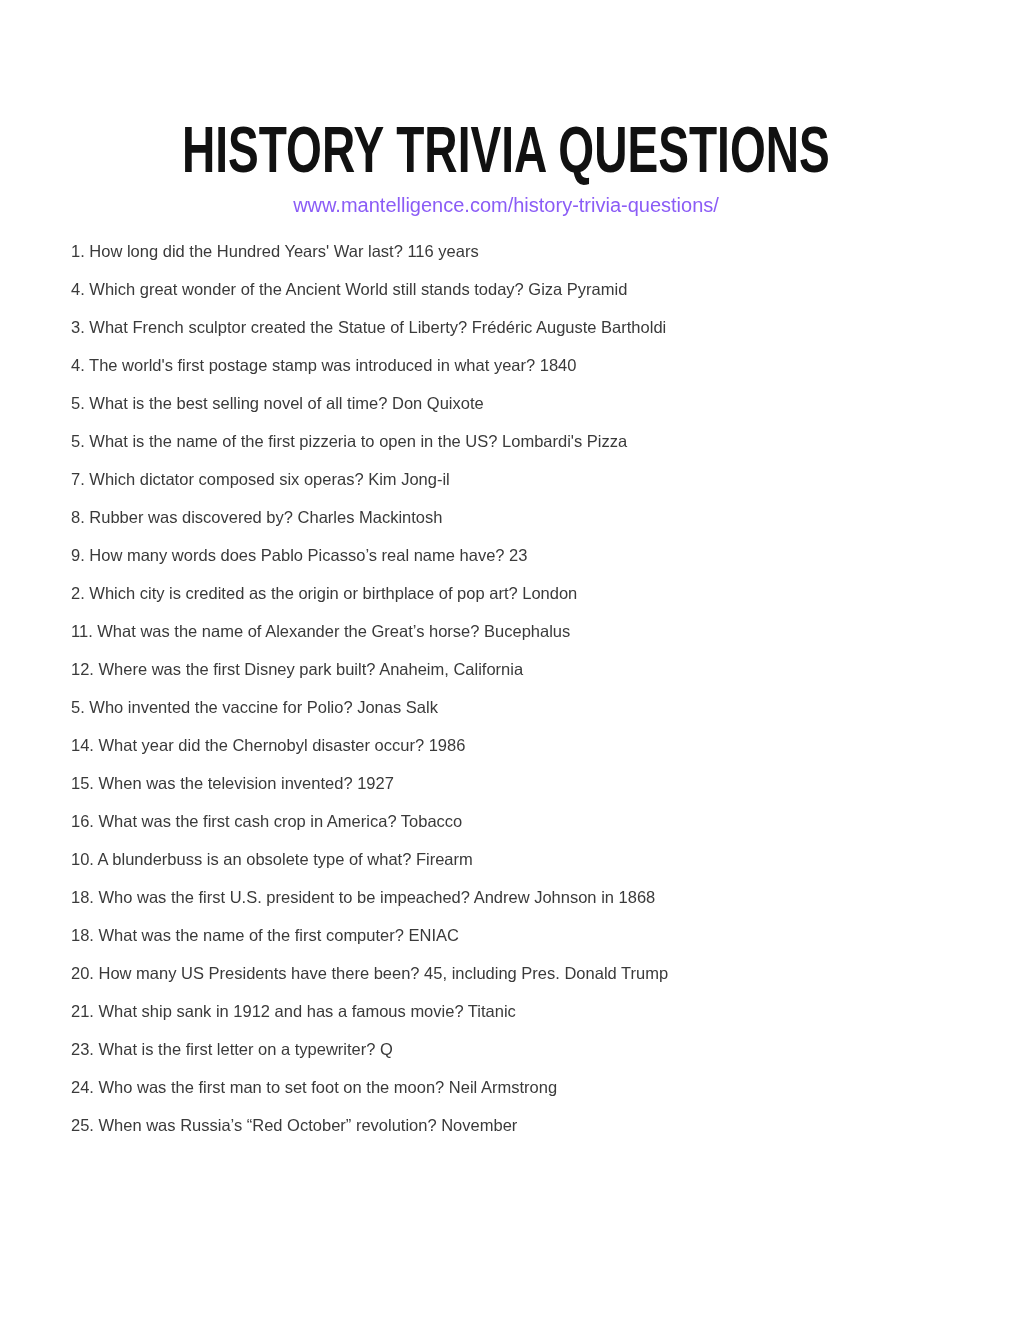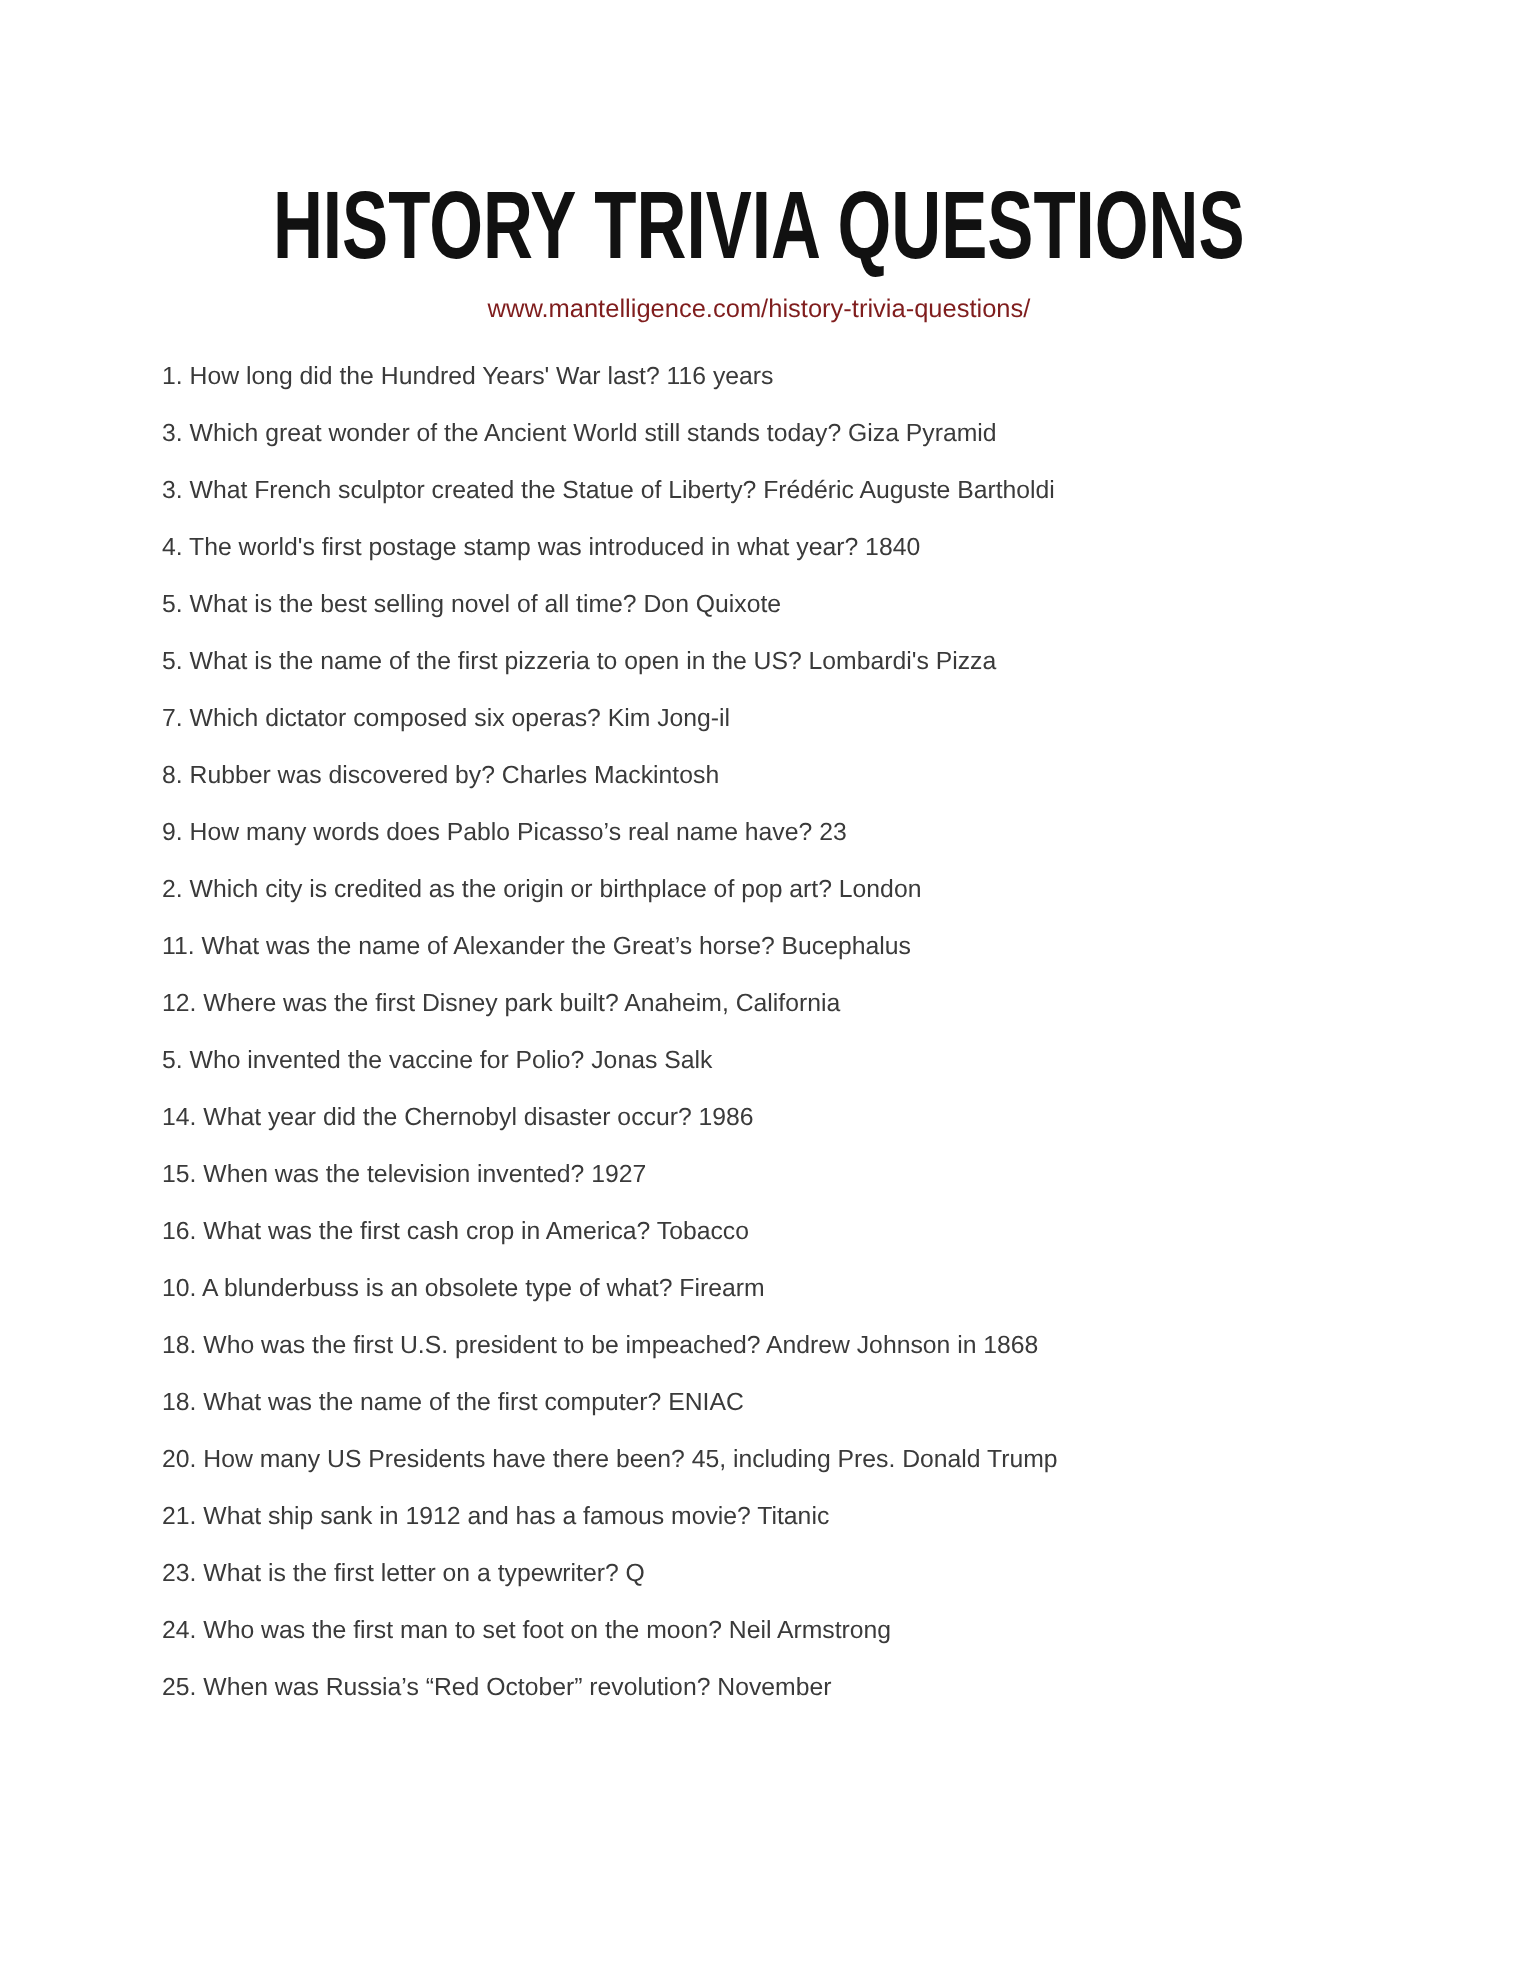--- a/index.html
+++ b/index.html
@@ -28,28 +28,28 @@
     letter-spacing: 0px;
     white-space: nowrap;
   }
   .doc-title .squeeze {
     display: inline-block;
     transform: scaleX(0.72);
     transform-origin: center;
   }
   .doc-url {
     margin: 13px 0 0 0;
-    font-size: 17px;
+    font-size: 20px;
     line-height: 21px;
-    color: #7f1d1d;
+    color: #8b5cf6;
     text-align: center;
   }
   .question-list {
     margin-top: 27px;
-    padding-left: 108px;
+    padding-left: 71px;
     padding-right: 60px;
   }
   .question-list p {
     margin: 0 0 21px 0;
     font-size: 16.5px;
     line-height: 17px;
     color: #3a3a3a;
     white-space: nowrap;
   }
 </style>
@@ -57,21 +57,21 @@
 <body>
 
 <div class="page">
   <div class="header">
     <h1 class="doc-title"><span class="squeeze">HISTORY TRIVIA QUESTIONS</span></h1>
     <p class="doc-url">www.mantelligence.com/history-trivia-questions/</p>
   </div>
 
   <div class="question-list">
     <p>1. How long did the Hundred Years' War last? 116 years</p>
-    <p>3. Which great wonder of the Ancient World still stands today? Giza Pyramid</p>
+    <p>4. Which great wonder of the Ancient World still stands today? Giza Pyramid</p>
     <p>3. What French sculptor created the Statue of Liberty? Frédéric Auguste Bartholdi</p>
     <p>4. The world's first postage stamp was introduced in what year? 1840</p>
     <p>5. What is the best selling novel of all time? Don Quixote</p>
     <p>5. What is the name of the first pizzeria to open in the US? Lombardi's Pizza</p>
     <p>7. Which dictator composed six operas? Kim Jong-il</p>
     <p>8. Rubber was discovered by? Charles Mackintosh</p>
     <p>9. How many words does Pablo Picasso’s real name have? 23</p>
     <p>2. Which city is credited as the origin or birthplace of pop art? London</p>
     <p>11. What was the name of Alexander the Great’s horse? Bucephalus</p>
     <p>12. Where was the first Disney park built? Anaheim, California</p>

